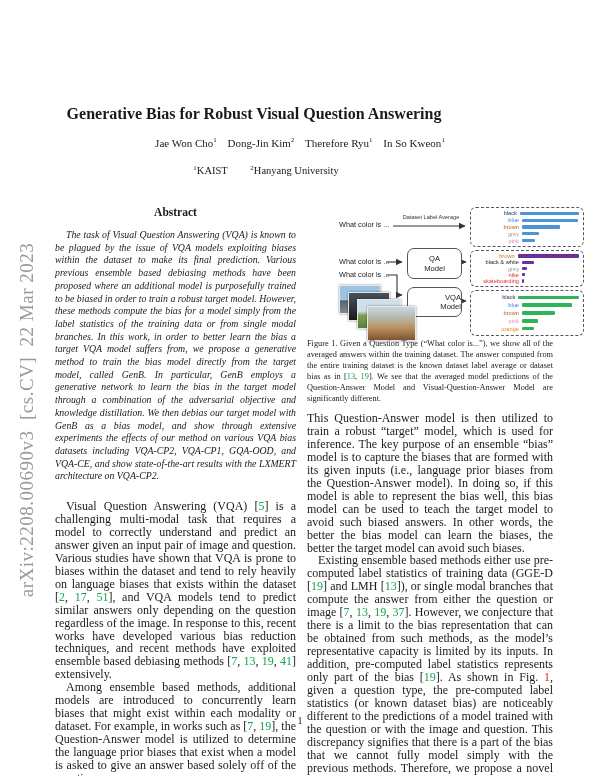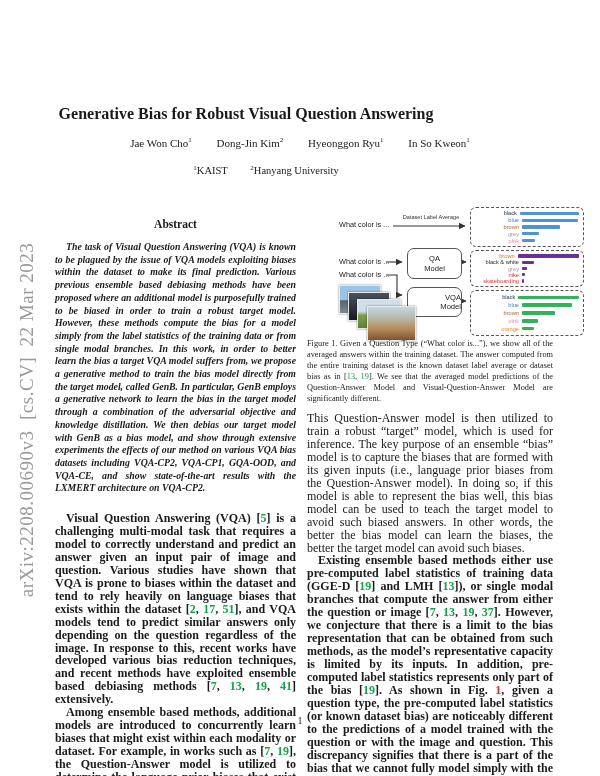--- a/index.html
+++ b/index.html
@@ -8,35 +8,35 @@
 
   
   .watermark{
     position:absolute; left:-202px; top:408px; width:460px; height:24px;
     transform:rotate(-90deg); transform-origin:center;
     text-align:center; color:#9a9a9a; font-size:19px; letter-spacing:0.5px;
     white-space:pre; font-family:"Liberation Serif", serif;
   }
 
   
-  .title{position:absolute;top:105px;left:8px;width:476px;text-align:center;font-size:16px;font-weight:bold;}
+  .title{position:absolute;top:105px;left:16px;width:476px;text-align:center;font-size:16px;font-weight:bold;}
   .authors{position:absolute;top:137px;left:0;width:600px;text-align:center;font-size:11px;}
-  .authors .auth{margin:0 11px;}
+  .authors .auth{margin:0 4px;}
   sup{font-size:7px;vertical-align:super;line-height:0;}
   .affils{position:absolute;top:165px;left:0;width:532px;text-align:center;font-size:10.5px;}
   .affils .aff{margin:0 10px;}
 
   
-  .leftcol{position:absolute;left:55px;top:206px;width:241px;margin-top:12px;}
+  .leftcol{position:absolute;left:55px;top:206px;width:241px;}
   .abs-head{text-align:center;font-weight:bold;font-size:11.5px;}
   .abs-text{margin-top:11px;font-style:italic;font-size:9.8px;line-height:12.7px;text-align:justify;}
   .sec-head{position:absolute;top:276px;left:0;width:241px;font-weight:bold;font-size:11.5px;}
   .body-par{font-size:12px;line-height:12.95px;text-align:justify;}
   .leftcol .p1{position:absolute;top:294px;left:0;width:241px;}
-  .indent{text-indent:11px;font-weight:bold;}
+  .indent{text-indent:11px;}
   .cite{color:#15a24c;}
   .figref{color:#dd2a2a;}
 
   
   .rightcol-fig{position:absolute;left:307px;top:207px;width:246px;height:136px;margin-left:32px;}
   .fig-caption{position:absolute;left:307px;top:339px;width:246px;font-size:8.3px;line-height:10.9px;text-align:justify;}
   .rightcol-body{position:absolute;left:307px;top:412px;width:246px;}
 
   
   .fig-q{position:absolute;left:0;font-family:"Liberation Sans", sans-serif;font-size:7.3px;color:#222;white-space:nowrap;}
@@ -64,21 +64,21 @@
 
 <div class="page">
 
   <div class="watermark">arXiv:2208.00690v3  [cs.CV]  22 Mar 2023</div>
 
   <div class="title">Generative Bias for Robust Visual Question Answering</div>
 
   <div class="authors">
     <span class="auth"><span>Jae Won Cho</span><sup>1</sup></span>
     <span class="auth"><span>Dong-Jin Kim</span><sup>2</sup></span>
-    <span class="auth"><span>Hyeonggon Ryu</span><sup>1</sup></span>
+    <span class="auth"><span>Therefore Ryu</span><sup>1</sup></span>
     <span class="auth"><span>In So Kweon</span><sup>1</sup></span>
   </div>
 
   <div class="affils">
     <span class="aff"><sup>1</sup><span>KAIST</span></span>
     <span class="aff"><sup>2</sup><span>Hanyang University</span></span>
   </div>
 
   <div class="leftcol">
     <div class="abs-head">Abstract</div>

